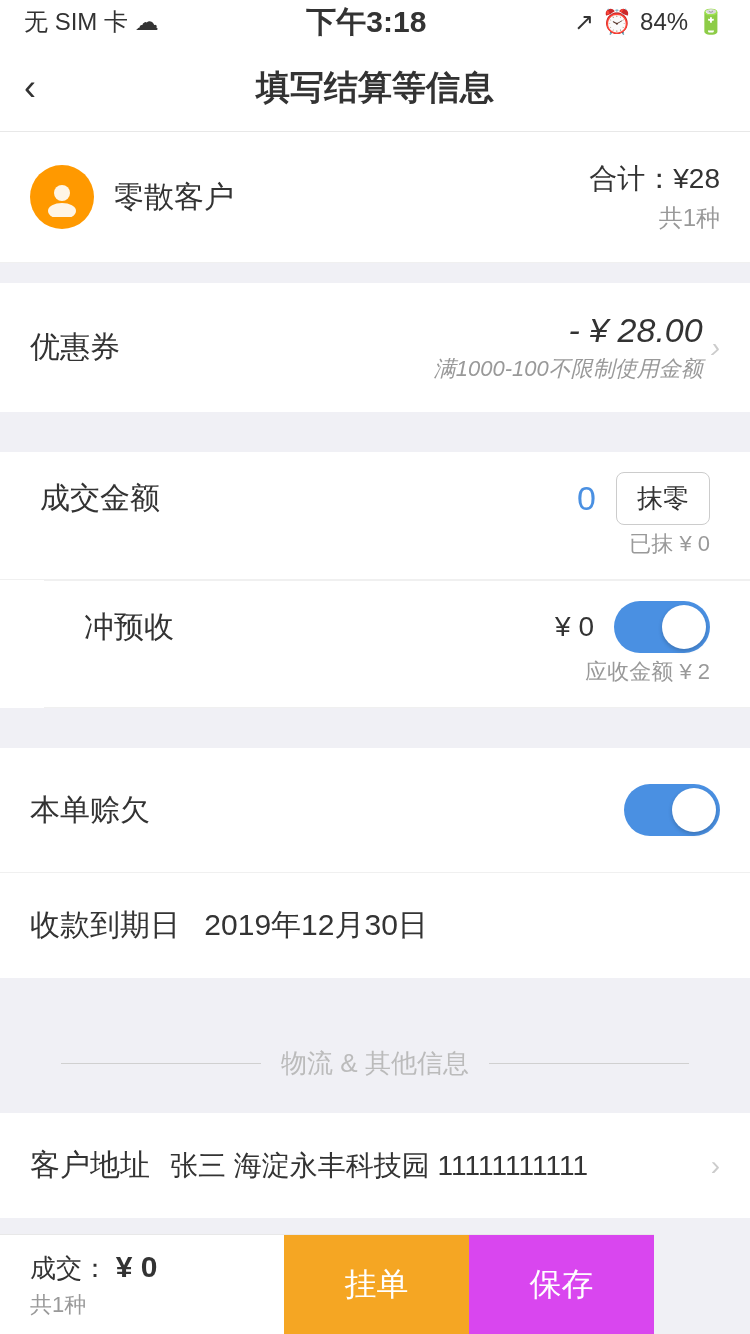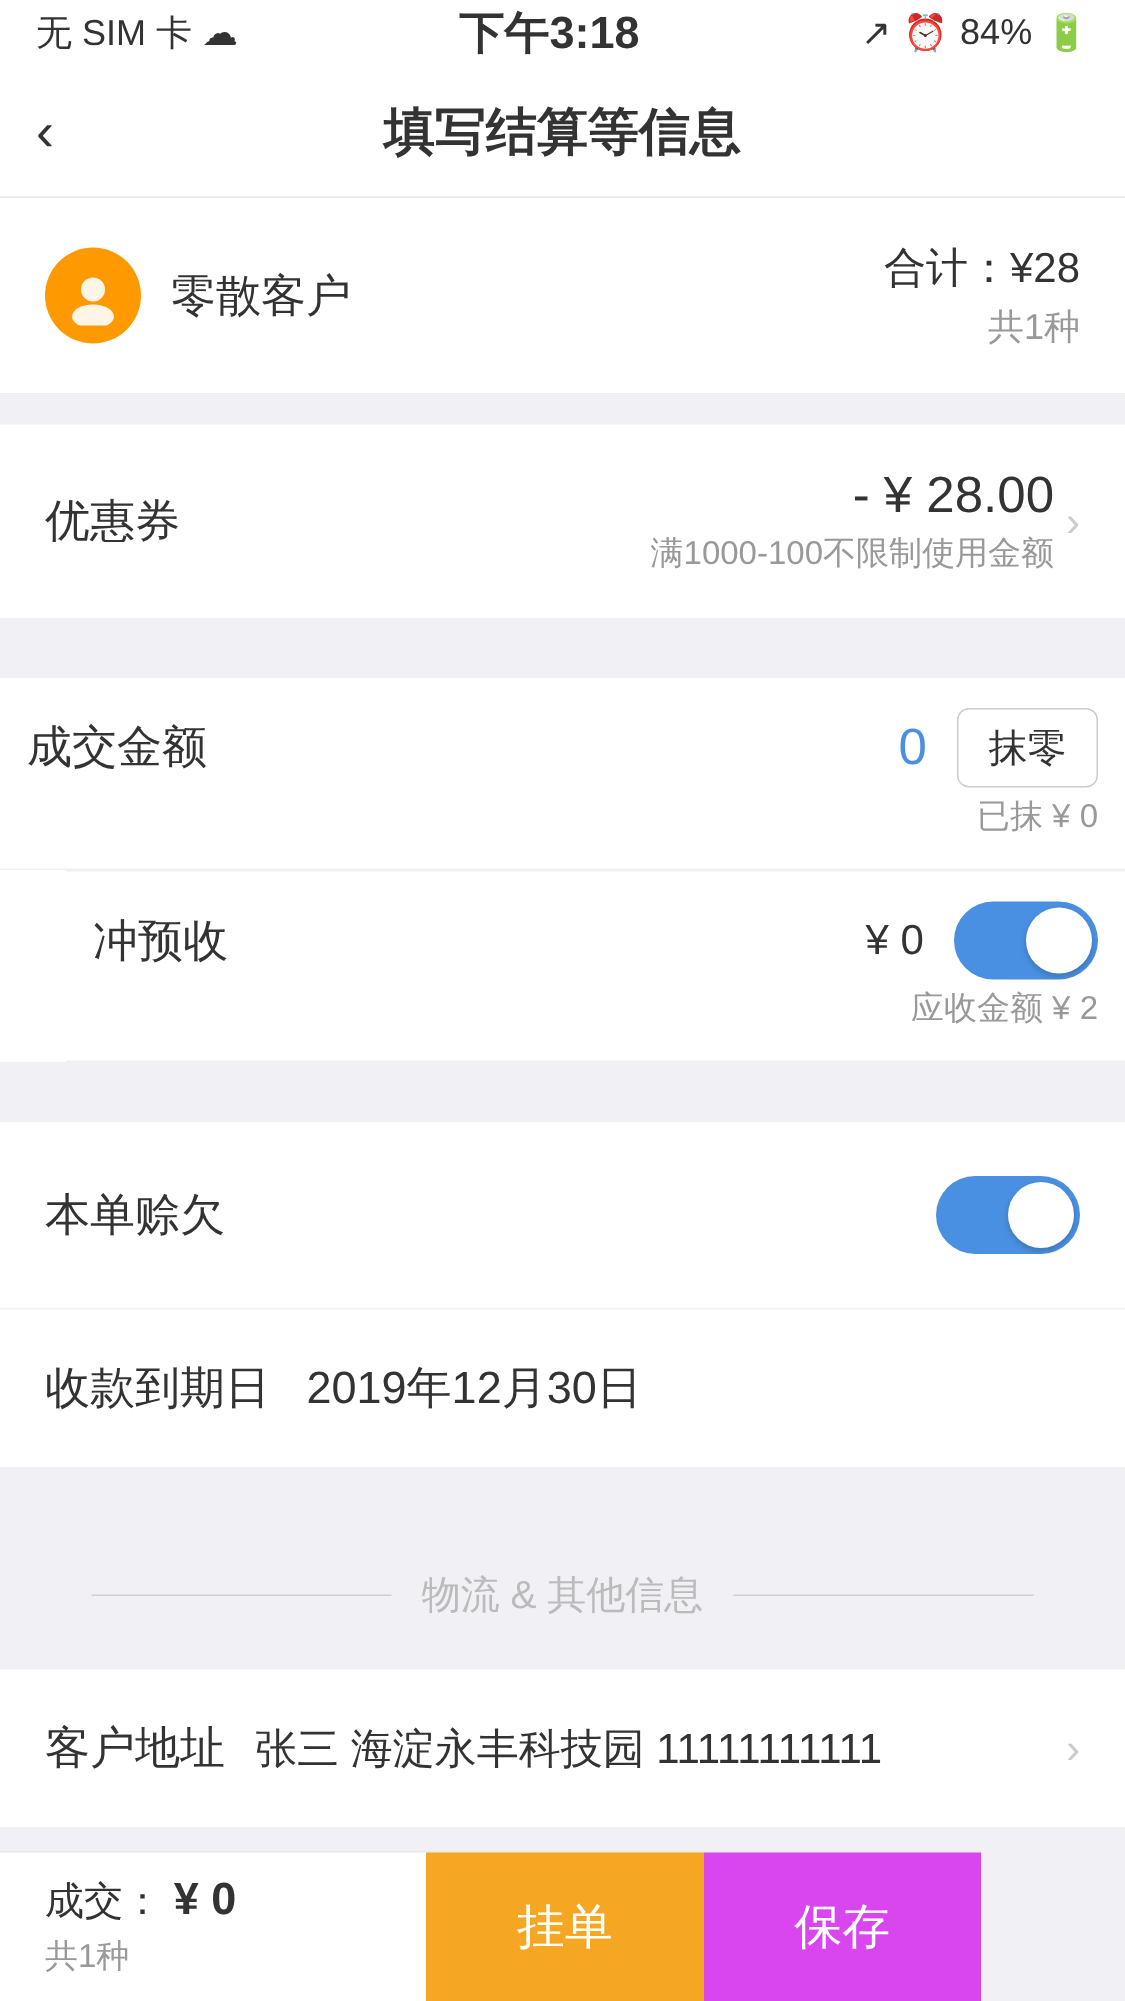--- a/index.html
+++ b/index.html
@@ -91,21 +91,21 @@
     
     .coupon-row {
       background: #fff;
       display: flex;
       align-items: center;
       justify-content: space-between;
       padding: 28px 30px;
       border-bottom: none;
     }
     .coupon-label { font-size: 30px; color: #333; }
-    .coupon-right { display: flex; align-items: center; gap: 8px; }
+    .coupon-right { display: flex; align-items: center; gap: 8px; font-style: italic; }
     .coupon-amount { font-size: 34px; color: #333; font-weight: 500; }
     .coupon-desc { font-size: 22px; color: #999; text-align: right; margin-top: 4px; }
     .coupon-right-wrap { text-align: right; }
     .chevron-icon { font-size: 28px; color: #ccc; }
 
     
     .gray-divider {
       height: 20px;
       background: #f0f0f5;
     }
@@ -141,21 +141,21 @@
       cursor: pointer;
     }
     .sub-text {
       font-size: 22px;
       color: #999;
       text-align: right;
       margin-top: 4px;
     }
     .form-row-wrap {
       background: #fff;
-      padding: 20px 18px;
+      padding: 20px 40px;
       border-bottom: 1px solid #f0f0f0;
     }
     .form-row-top {
       display: flex;
       align-items: center;
       justify-content: space-between;
     }
 
     
     .toggle {

